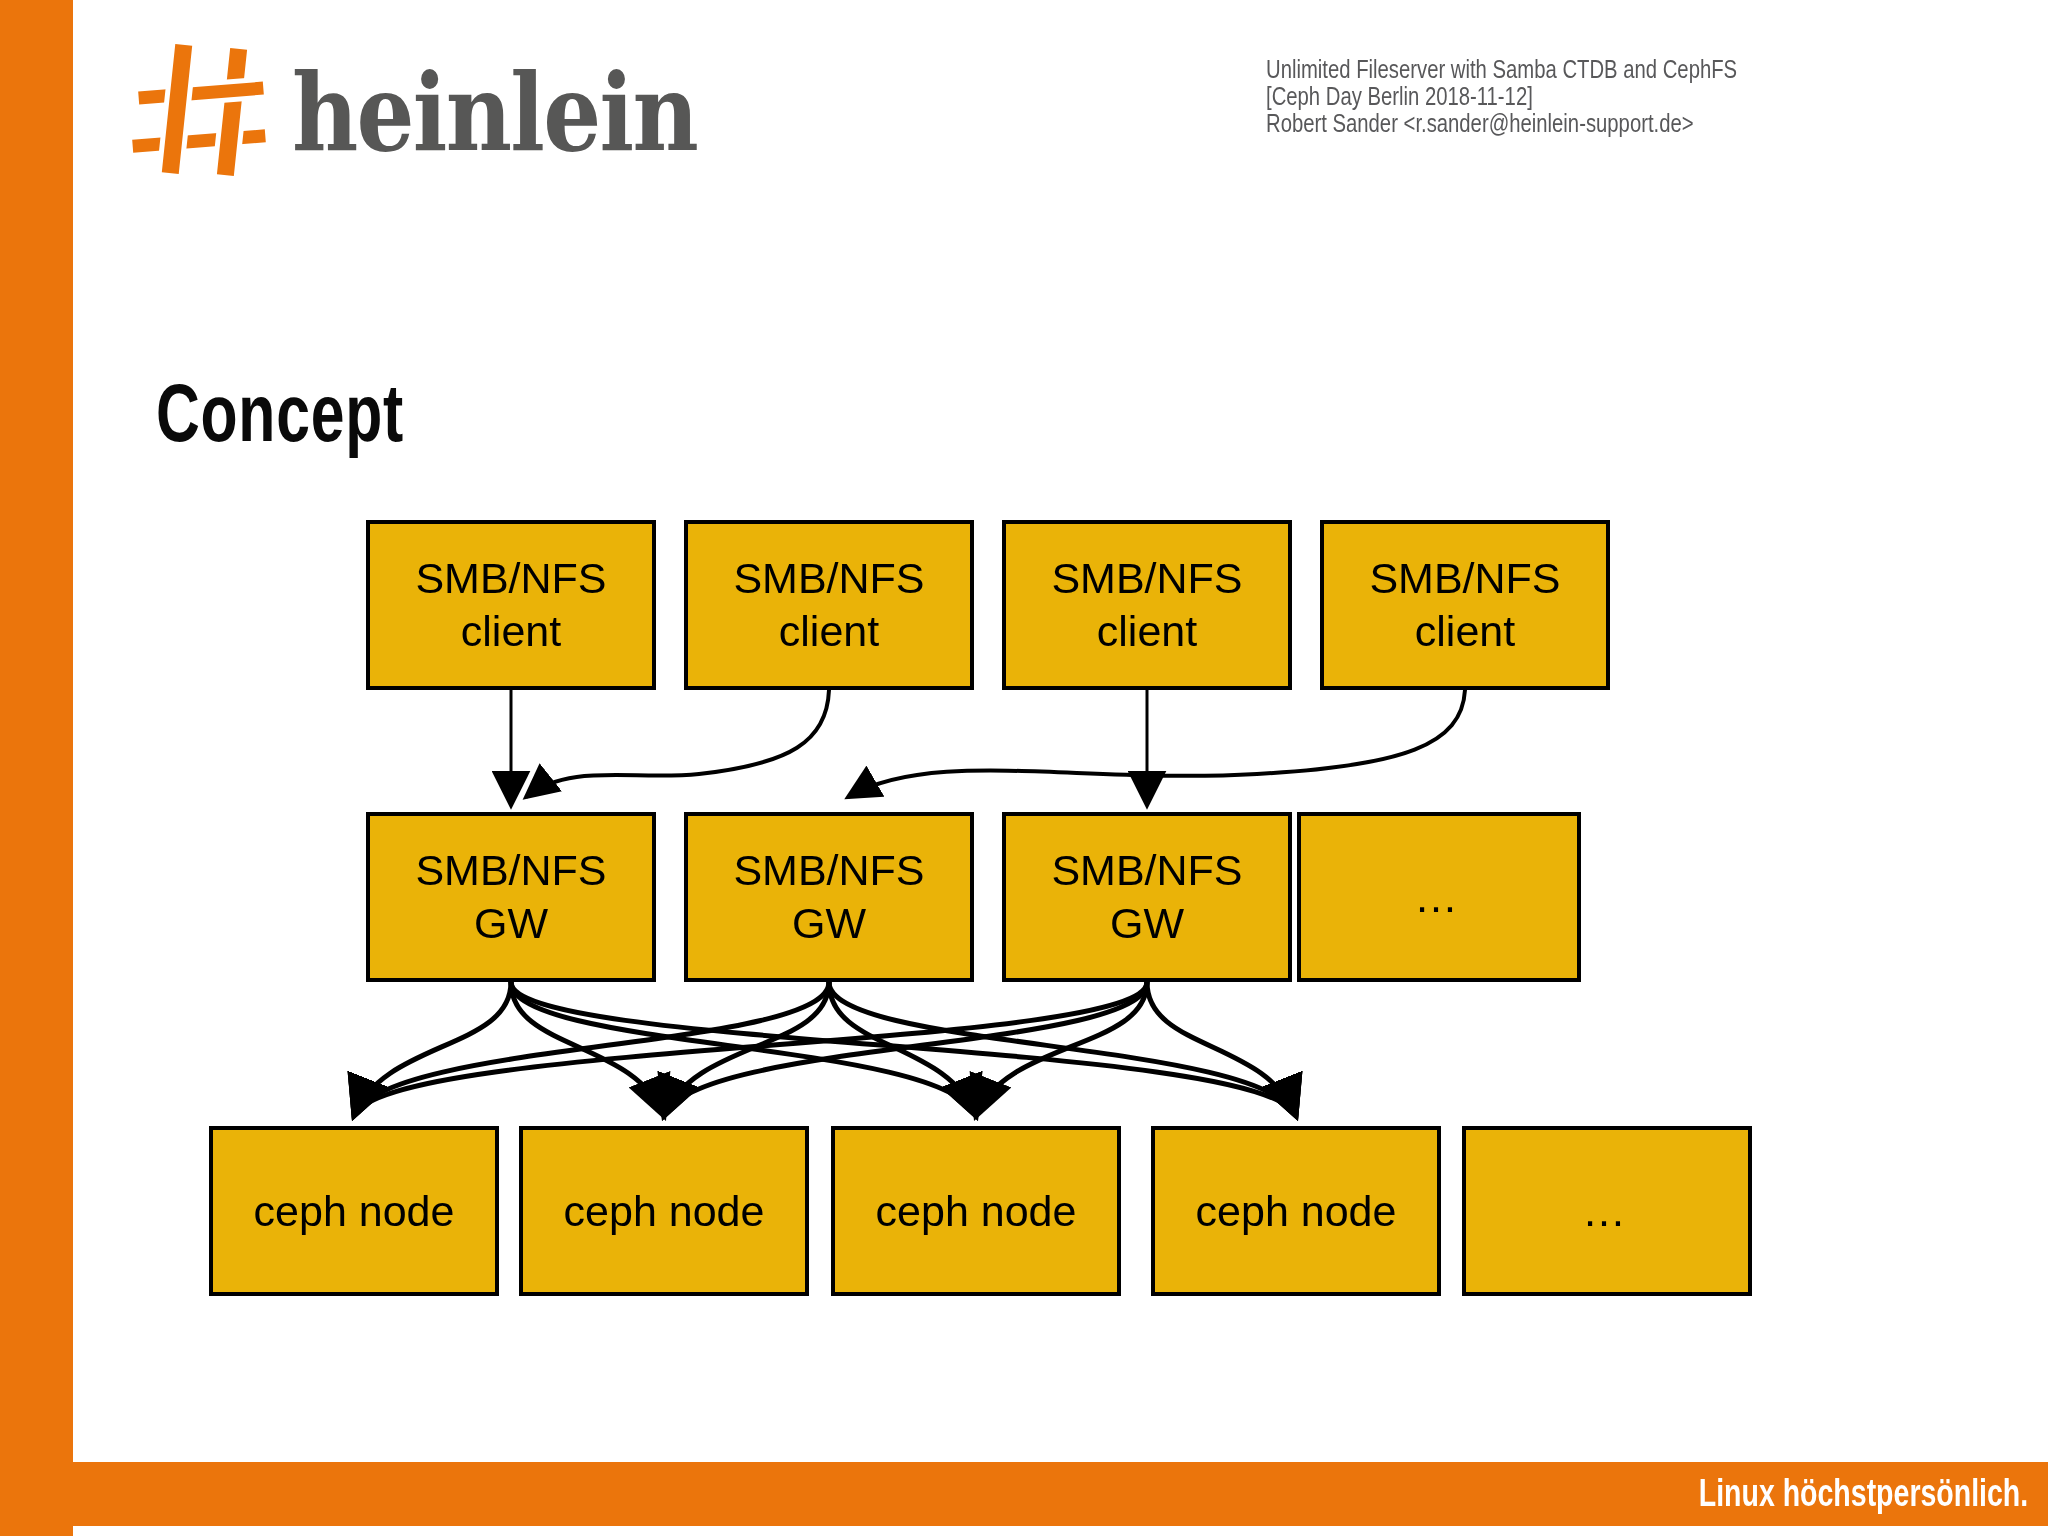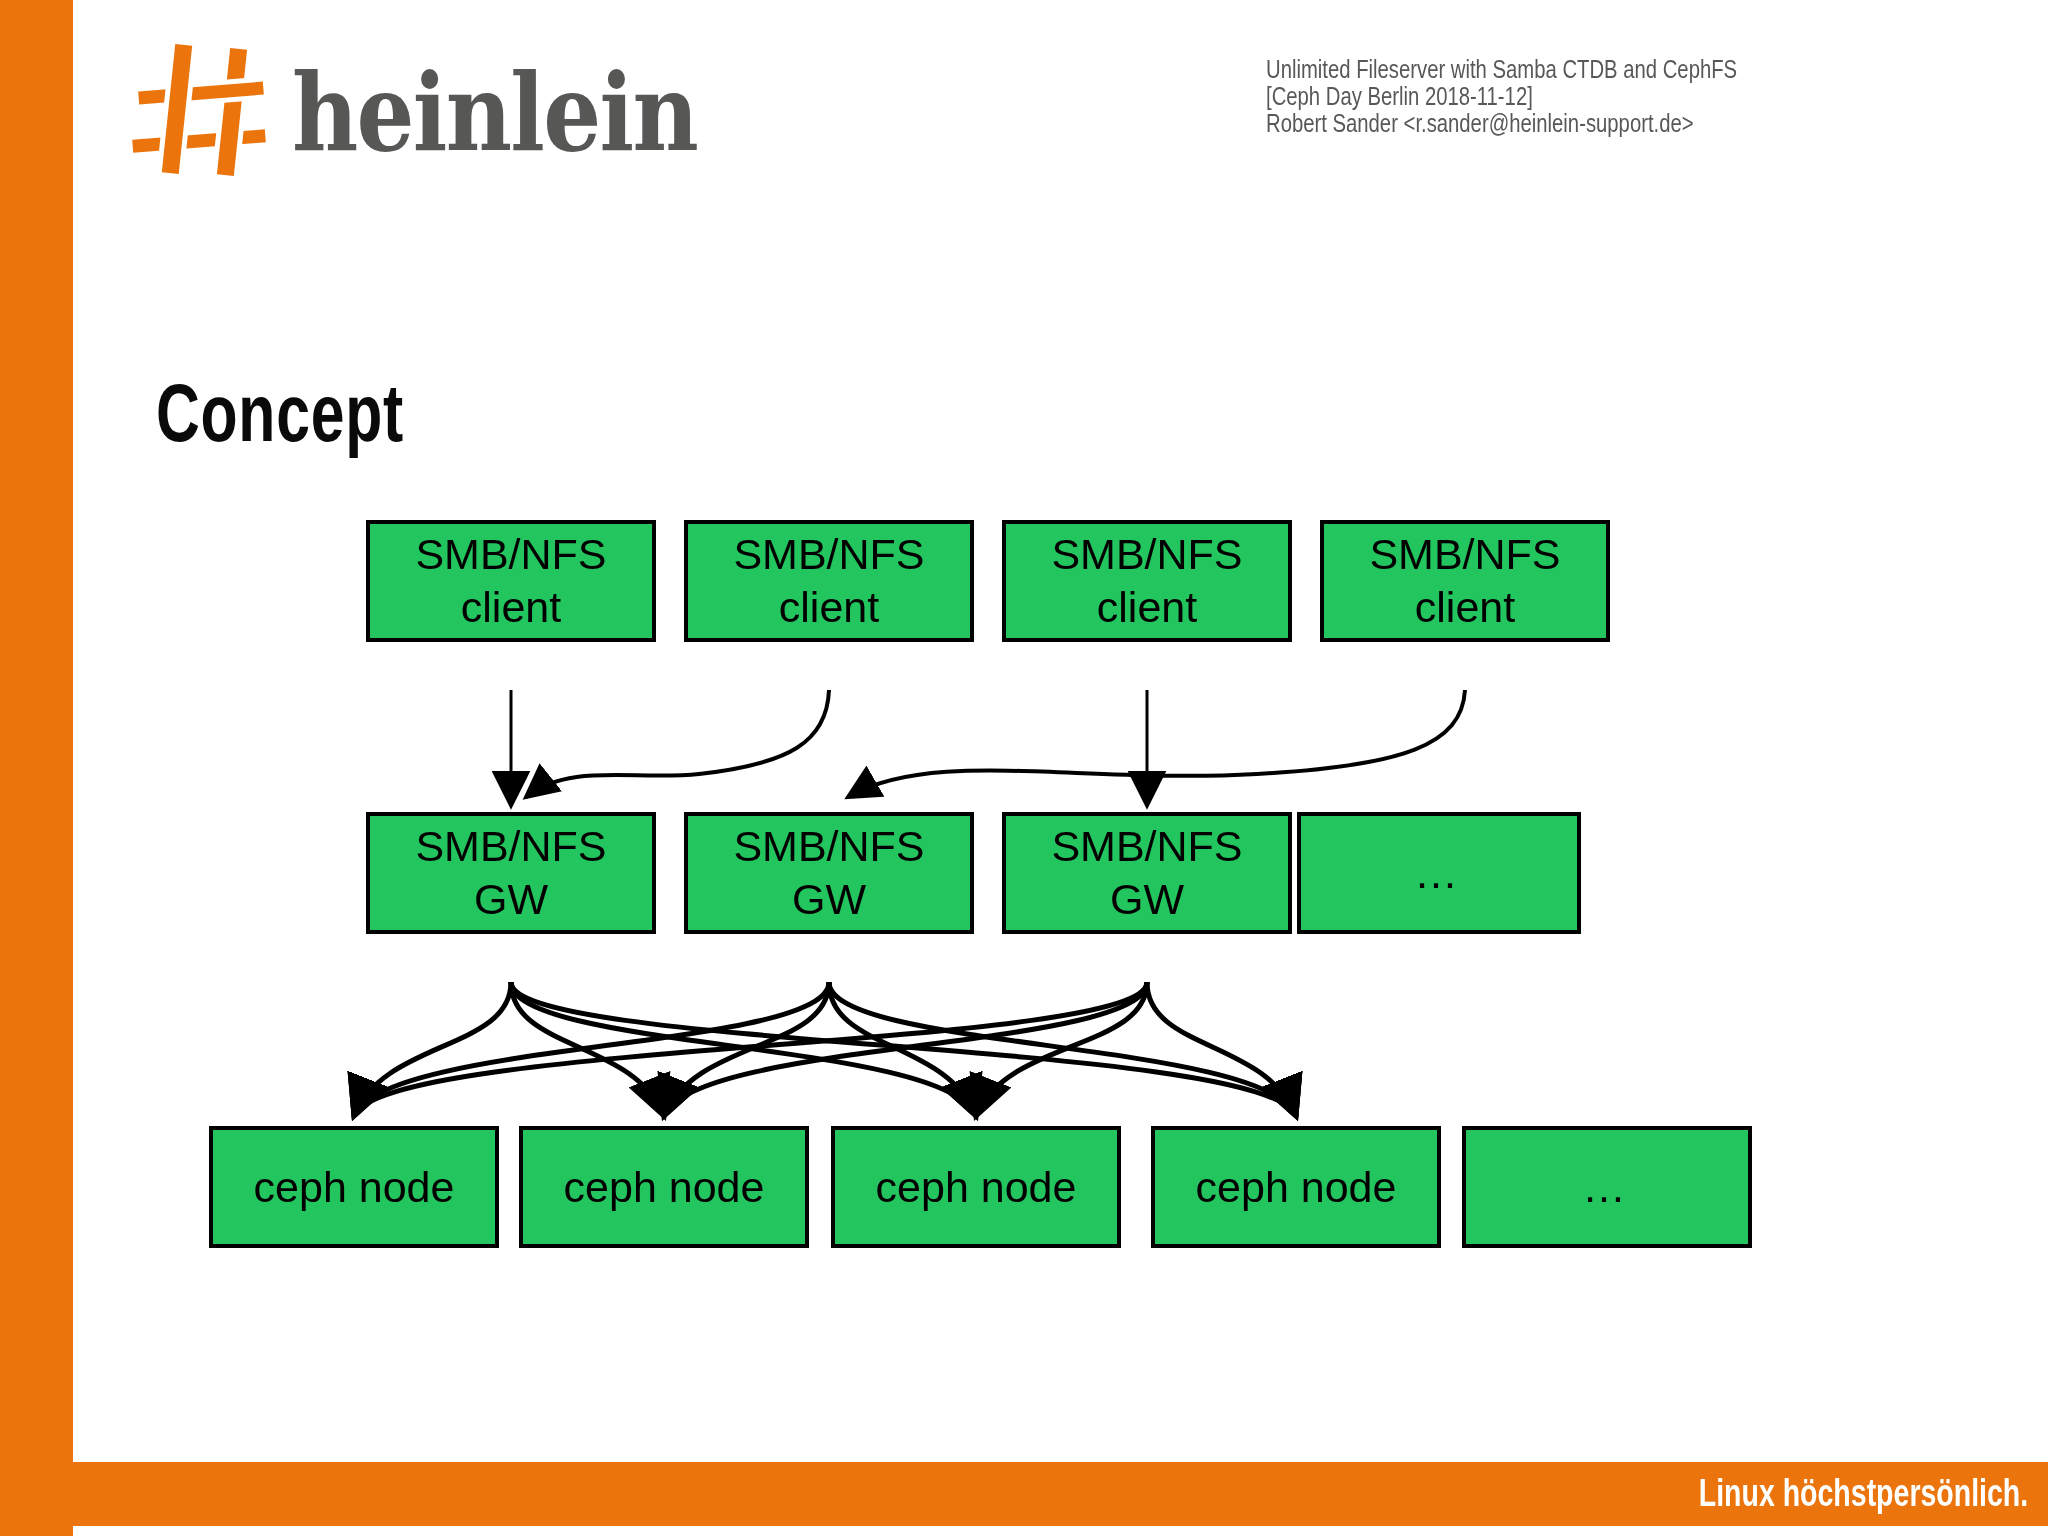--- a/index.html
+++ b/index.html
@@ -38,22 +38,22 @@
 
   
   .title{
     position:absolute;left:156px;top:366px;
     font-size:82px;font-weight:bold;color:#0a0a0a;
     transform:scaleX(.74);transform-origin:left top;letter-spacing:1px;white-space:nowrap;
   }
 
   
   .box{
-    position:absolute;width:290px;height:122px;box-sizing:border-box;
-    border:4px solid #000;background:#22c55e;z-index:2;
+    position:absolute;width:290px;height:170px;box-sizing:border-box;
+    border:4px solid #000;background:#eab308;z-index:2;
     display:flex;flex-direction:column;align-items:center;justify-content:center;
     font-size:43px;line-height:53px;color:#000;text-align:center;
   }
   .box .dots{font-size:44px;letter-spacing:6px;line-height:44px;}
 
   
   svg.arrows{position:absolute;left:0;top:0;z-index:1;}
   path.flow{fill:none;stroke:#000;}
   .w3{stroke-width:3px;}
   .w4{stroke-width:4px;}

